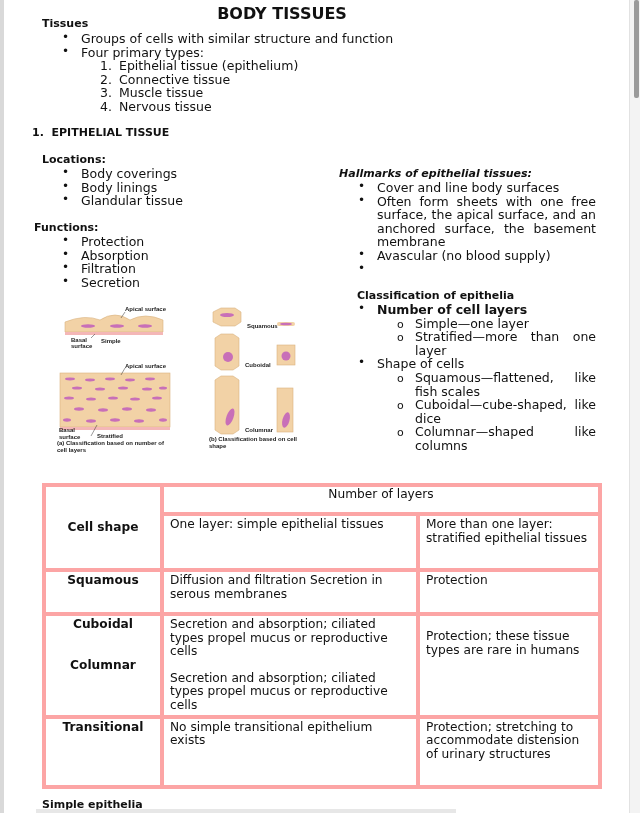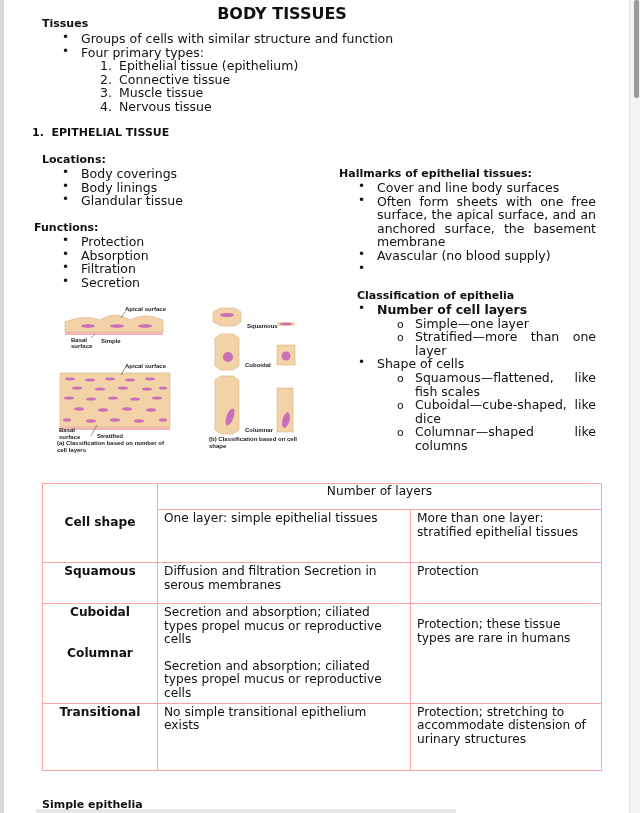--- a/index.html
+++ b/index.html
@@ -18,21 +18,21 @@
   ul, ol { margin: 0; padding: 0; list-style: none; }
   .bl li { position: relative; padding-left: 0; }
   .bl li .bullet { position: absolute; left: -19px; top: -1px; font-size: 12px; }
   .ol li .num { position: absolute; left: -19px; }
   .ol li { position: relative; }
   .sub li { position: relative; }
   .sub li .o { position: absolute; left: -18px; font-size: 11px; top: 1px; }
   .just { text-align: justify; text-align-last: left; }
   .fig-label { font-family: "Liberation Sans", sans-serif; font-weight: bold; font-size: 6px; color: #222; }
   table.grid { position: absolute; left: 42px; top: 483px; width: 560px; border-collapse: collapse; font-size: 12.2px; line-height: 13.6px; }
-  table.grid td { border: 1px solid #fca5a5; vertical-align: top; padding: 2px 6px; }
+  table.grid td { border: 4px solid #fca5a5; vertical-align: top; padding: 2px 6px; }
   table.grid td.rowhead { font-weight: bold; text-align: center; width: 102px; }
   .footer-strip { position: absolute; left: 36px; top: 809px; width: 420px; height: 4px; background: #cfcfcf; opacity: 0.5; }
 </style>
 </head>
 <body>
 
 <div class="page-edge"></div>
 <div class="scrollbar">
   <div class="scroll-thumb"></div>
 </div>
@@ -63,21 +63,21 @@
 </ul>
 
 <div class="abs h-bold" style="left:34px; top:221px;">Functions:</div>
 <ul class="abs bl txt" style="left:81px; top:235px;">
   <li><span class="bullet">•</span><span>Protection</span></li>
   <li><span class="bullet">•</span><span>Absorption</span></li>
   <li><span class="bullet">•</span><span>Filtration</span></li>
   <li><span class="bullet">•</span><span>Secretion</span></li>
 </ul>
 
-<div class="abs h-bold" style="left:339px; top:167px;">Hallmarks of epithelial tissues:</div>
+<div class="abs h-bold" style="left:339px; top:167px;font-style:italic;">Hallmarks of epithelial tissues:</div>
 <ul class="abs bl txt" style="left:377px; top:181px; width:219px;">
   <li><span class="bullet">•</span><span>Cover and line body surfaces</span></li>
   <li class="just"><span class="bullet">•</span><span>Often form sheets with one free surface, the apical surface, and an anchored surface, the basement membrane</span></li>
   <li><span class="bullet">•</span><span>Avascular (no blood supply)</span></li>
   <li><span class="bullet">•</span></li>
 </ul>
 
 <div class="abs h-bold" style="left:357px; top:289px;">Classification of epithelia</div>
 <ul class="abs bl txt" style="left:377px; top:303px; width:219px;">
   <li>

